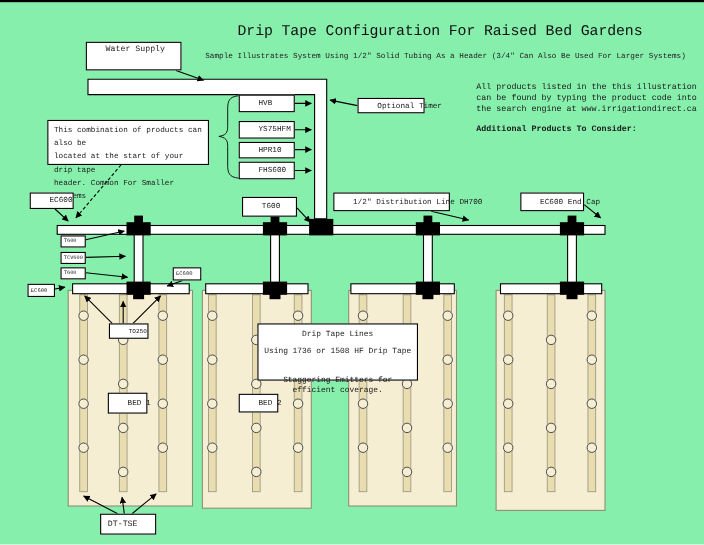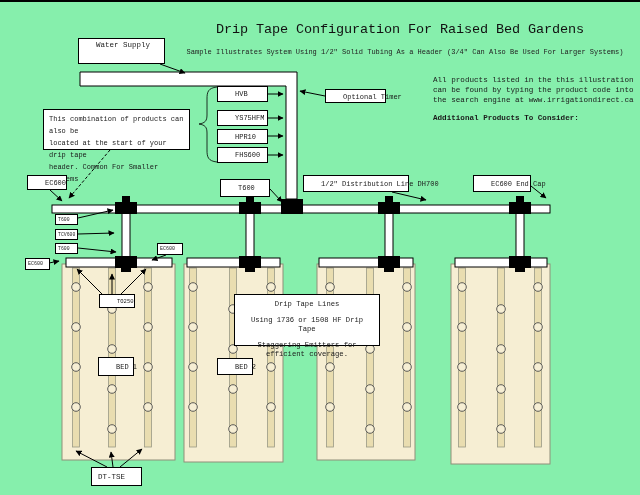--- a/index.html
+++ b/index.html
@@ -199,24 +199,24 @@
   <div class="box tinybox" style="left:55px;top:241px;width:23px;height:11px;">T600</div>
 
   <div class="box smbox" style="left:25px;top:256px;width:25px;height:12px;">EC600</div>
   <div class="box smbox" style="left:157px;top:241px;width:26px;height:12px;">EC600</div>
 
   <div class="box" style="left:99px;top:292px;width:26px;height:14px;font-size:5.5px;line-height:9px;text-align:center;">TO250</div>
 
   <div class="box" style="left:98px;top:355px;width:31px;height:19px;font-size:7px;line-height:14px;text-align:center;">BED 1</div>
   <div class="box" style="left:217px;top:356px;width:33px;height:17px;font-size:7px;line-height:12px;text-align:center;">BED 2</div>
 
-  <div class="box centerbox" style="left:234px;top:292px;width:146px;height:52px;font-size:7.2px;padding:5px 14px;">
+  <div class="box centerbox" style="left:234px;top:292px;width:146px;height:52px;font-size:7.2px;padding:5px 3px;">
     <div>Drip Tape Lines</div>
     <div style="margin-top:7px;">Using 1736 or 1508 HF Drip Tape</div>
-    <div style="margin-top:7px;">Staggering Emitters for efficient coverage.</div>
+    <div style="margin-top:17px;">Staggering Emitters for efficient coverage.</div>
   </div>
 
   <div class="box" style="left:91px;top:465px;width:51px;height:19px;font-size:7.5px;line-height:14px;padding-left:6px;">DT-TSE</div>
 
   <div class="lbl sidenote">
     <div class="para">All products listed in the this illustration can be found by typing the product code into the search engine at www.irrigationdirect.ca</div>
     <div class="para bold">Additional Products To Consider:</div>
   </div>
 
 </div>

